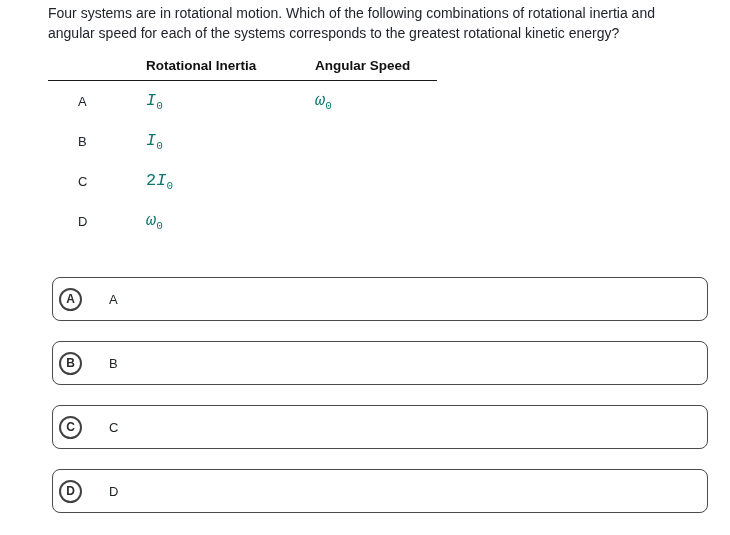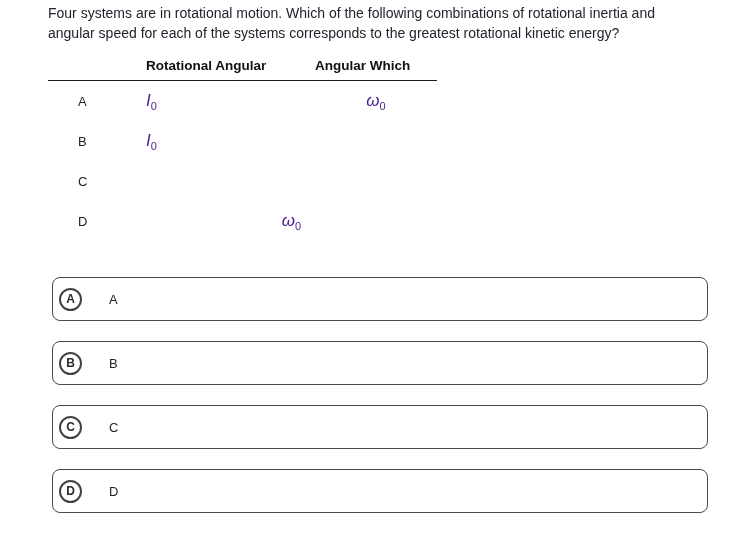--- a/index.html
+++ b/index.html
@@ -55,25 +55,25 @@
     height: 40px;
   }
   .qtable .trow .rowlabel {
     width: 98px;
     box-sizing: border-box;
     padding-left: 30px;
     font-size: 13px;
     color: #21242c;
   }
   .qtable .trow .cell-inertia { width: 169px; }
-  .qtable .trow .cell-speed { flex: 1; text-align: center; }
+  .qtable .trow .cell-speed { flex: 1; }
   .math {
-    font-family: Liberation Sans, sans-serif;
+    font-family: Liberation Mono, monospace;
     font-size: 17px;
-    color: #4c1d95;
+    color: #0f766e;
     white-space: nowrap;
   }
   .math .coeff { font-style: normal; }
   .math .var { font-style: italic; }
   .math .sub {
     font-size: 11px;
     font-style: normal;
     vertical-align: -4px;
   }
   
@@ -117,22 +117,22 @@
 </style>
 </head>
 <body>
 
 <div class="page">
 
   <div class="question">Four systems are in rotational motion. Which of the following combinations of rotational inertia and angular speed for each of the systems corresponds to the greatest rotational kinetic energy?</div>
 
   <div class="qtable">
     <div class="thead">
-      <span class="h h1">Rotational Angular</span>
-      <span class="h h2">Angular Which</span>
+      <span class="h h1">Rotational Inertia</span>
+      <span class="h h2">Angular Speed</span>
     </div>
 
     <div class="trow">
       <span class="rowlabel">A</span>
       <span class="cell-inertia">
         <span class="math"><span class="coeff"></span><span class="var">I</span><span class="sub">0</span></span>
       </span>
       <span class="cell-speed">
         <span class="math"><span class="coeff"></span><span class="var">ω</span><span class="sub">0</span></span>
       </span>
@@ -140,20 +140,23 @@
 
     <div class="trow">
       <span class="rowlabel">B</span>
       <span class="cell-inertia">
         <span class="math"><span class="coeff"></span><span class="var">I</span><span class="sub">0</span></span>
       </span>
     </div>
 
     <div class="trow">
       <span class="rowlabel">C</span>
+      <span class="cell-inertia">
+        <span class="math"><span class="coeff">2</span><span class="var">I</span><span class="sub">0</span></span>
+      </span>
     </div>
 
     <div class="trow">
       <span class="rowlabel">D</span>
       <span class="cell-speed">
         <span class="math"><span class="coeff"></span><span class="var">ω</span><span class="sub">0</span></span>
       </span>
     </div>
   </div>
 

